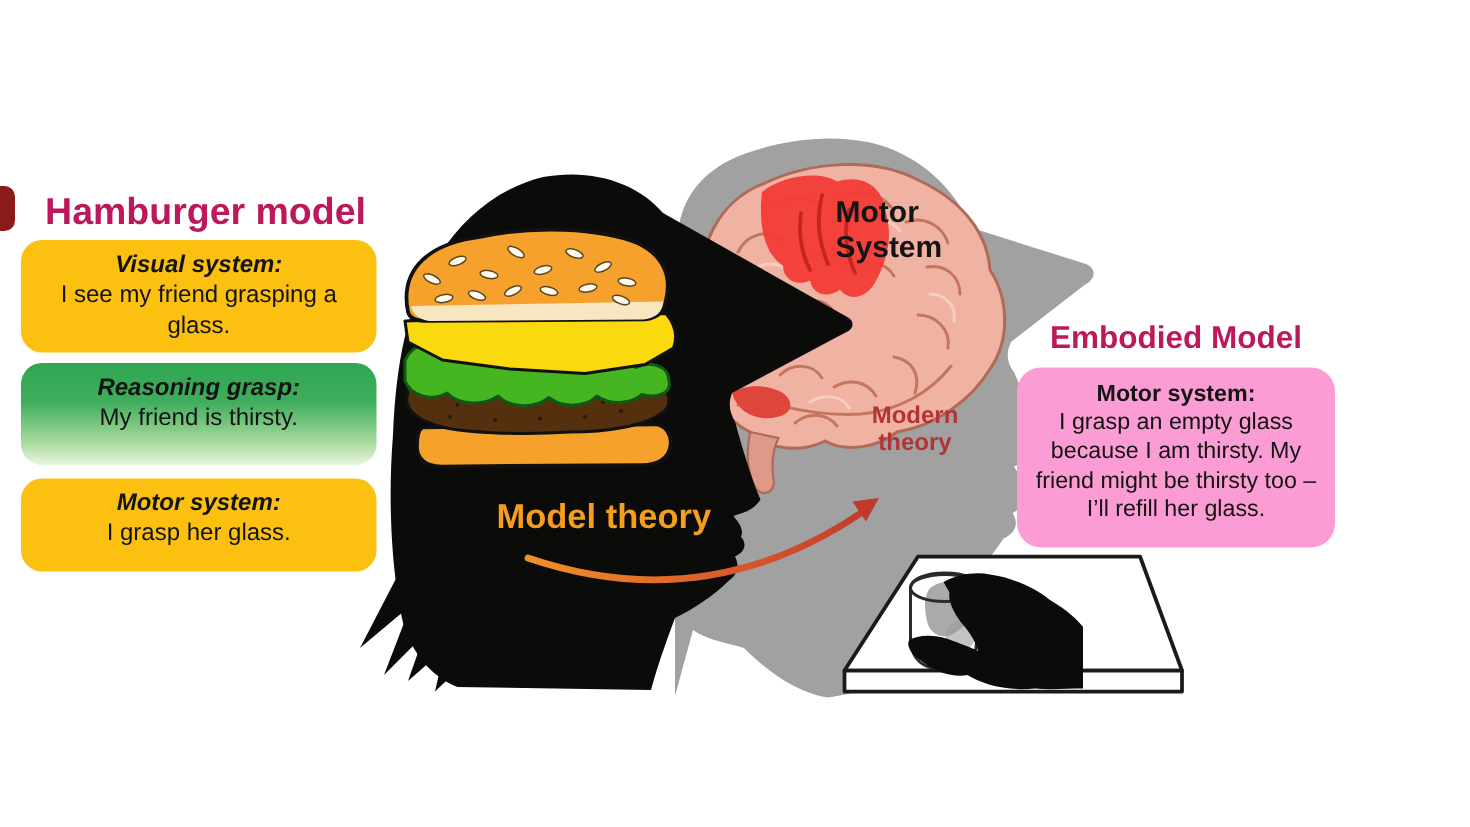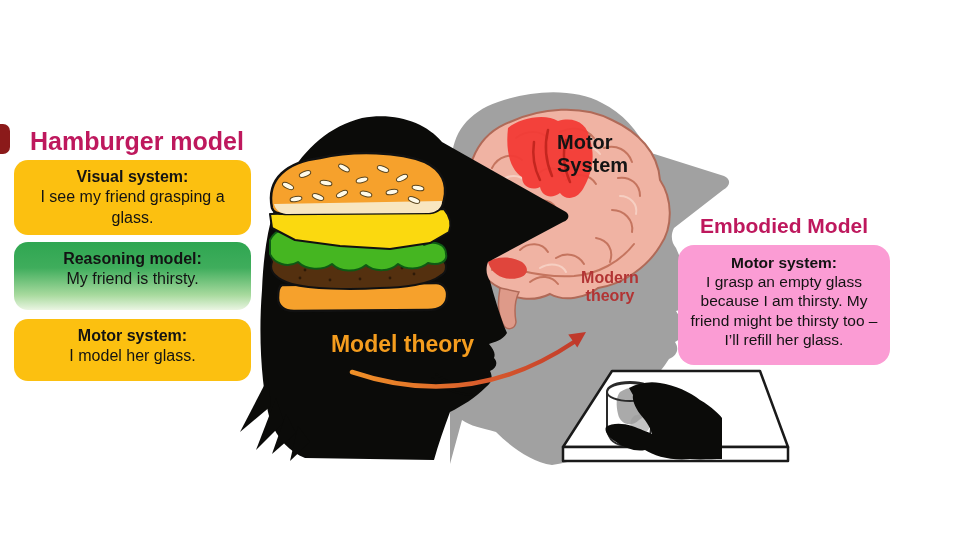--- a/index.html
+++ b/index.html
@@ -10,21 +10,21 @@
   .art{position:absolute;left:0;top:0;}
   .label{position:absolute;}
   .heading{font-weight:bold;color:#be185d;text-align:center;}
   #heading-left{left:8px;top:127px;width:258px;font-size:25px;}
   #heading-right{left:674px;top:214px;width:220px;font-size:21px;}
   .sysbox{
     position:absolute;left:14px;width:237px;border-radius:14px;
     text-align:center;font-size:16px;line-height:1.27;
     padding:7px 10px;box-sizing:border-box;color:#131313;
   }
-  .sysbox .t{font-weight:bold;}
+  .sysbox .t{font-weight:bold;font-style:italic;}
   #box-visual{top:160px;height:75px;background:#FCC010;}
   #box-reasoning{top:242px;height:68px;
     background:linear-gradient(180deg,#2FA651 0%,#3FAD5C 38%,#A8DA9E 78%,#EAF5E2 100%);}
   #box-motor{top:319px;height:62px;background:#FCC010;}
   #past-theory{left:330px;top:331px;width:145px;text-align:center;
     font-size:23px;font-weight:bold;color:#F59D1E;}
   #modern-theory{left:530px;top:269px;width:112px;text-align:center;
     font-size:16px;font-weight:bold;color:#B23434;line-height:1.12;}
   #motor-system-label{left:509px;top:131px;width:110px;text-align:left;
     font-size:20px;font-weight:bold;color:#141414;line-height:1.15;}
@@ -243,27 +243,27 @@
   </svg>
 
   <div class="label heading" id="heading-left">Hamburger model</div>
 
   <div class="sysbox" id="box-visual">
     <span class="t">Visual system:</span>
     <div>I see my friend grasping a glass.</div>
   </div>
 
   <div class="sysbox" id="box-reasoning">
-    <span class="t">Reasoning model:</span>
+    <span class="t">Reasoning grasp:</span>
     <div>My friend is thirsty.</div>
   </div>
 
   <div class="sysbox" id="box-motor">
     <span class="t">Motor system:</span>
-    <div>I model her glass.</div>
+    <div>I grasp her glass.</div>
   </div>
 
   <div class="label" id="motor-system-label">
     <span class="ln">Motor</span>
     <span class="ln">System</span>
   </div>
 
   <div class="label" id="past-theory">Model theory</div>
 
   <div class="label" id="modern-theory">

